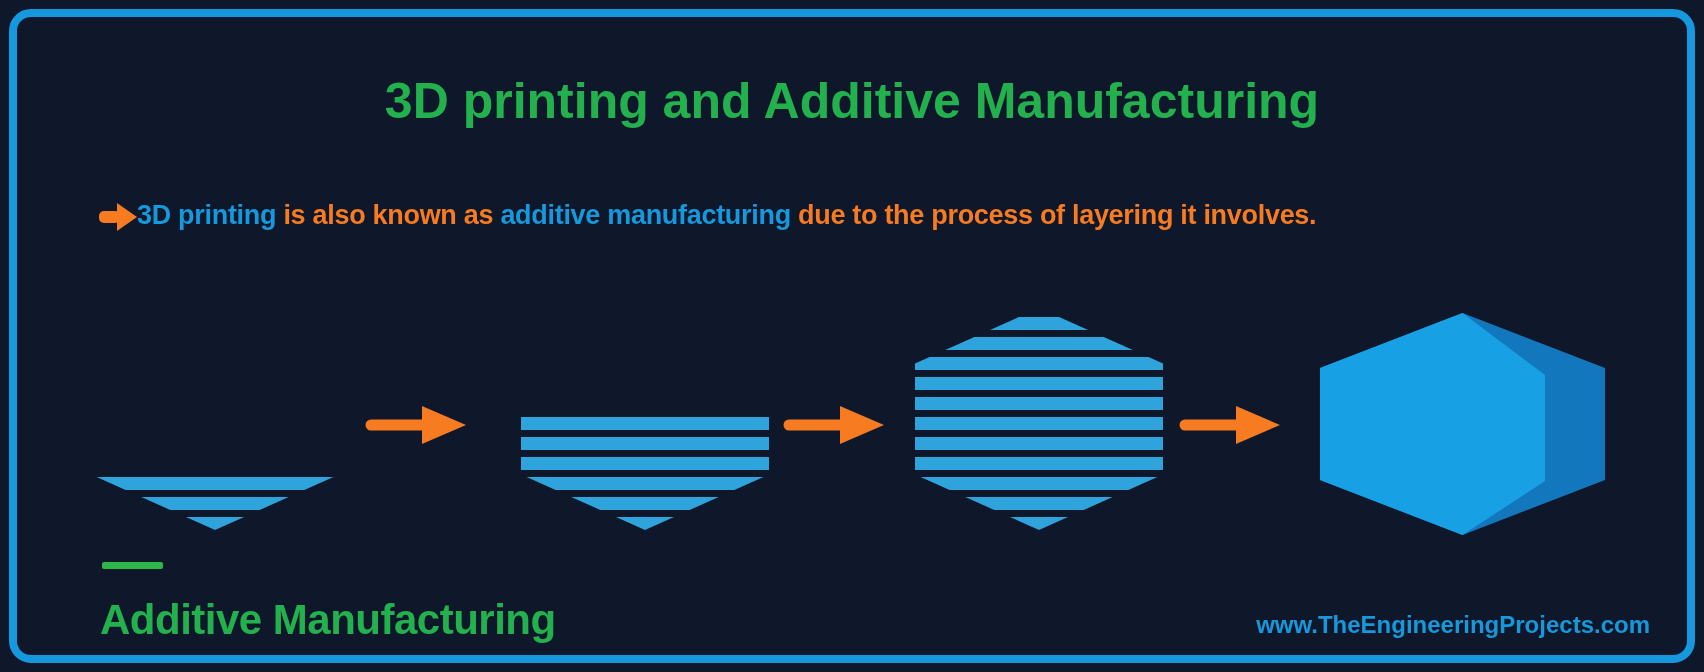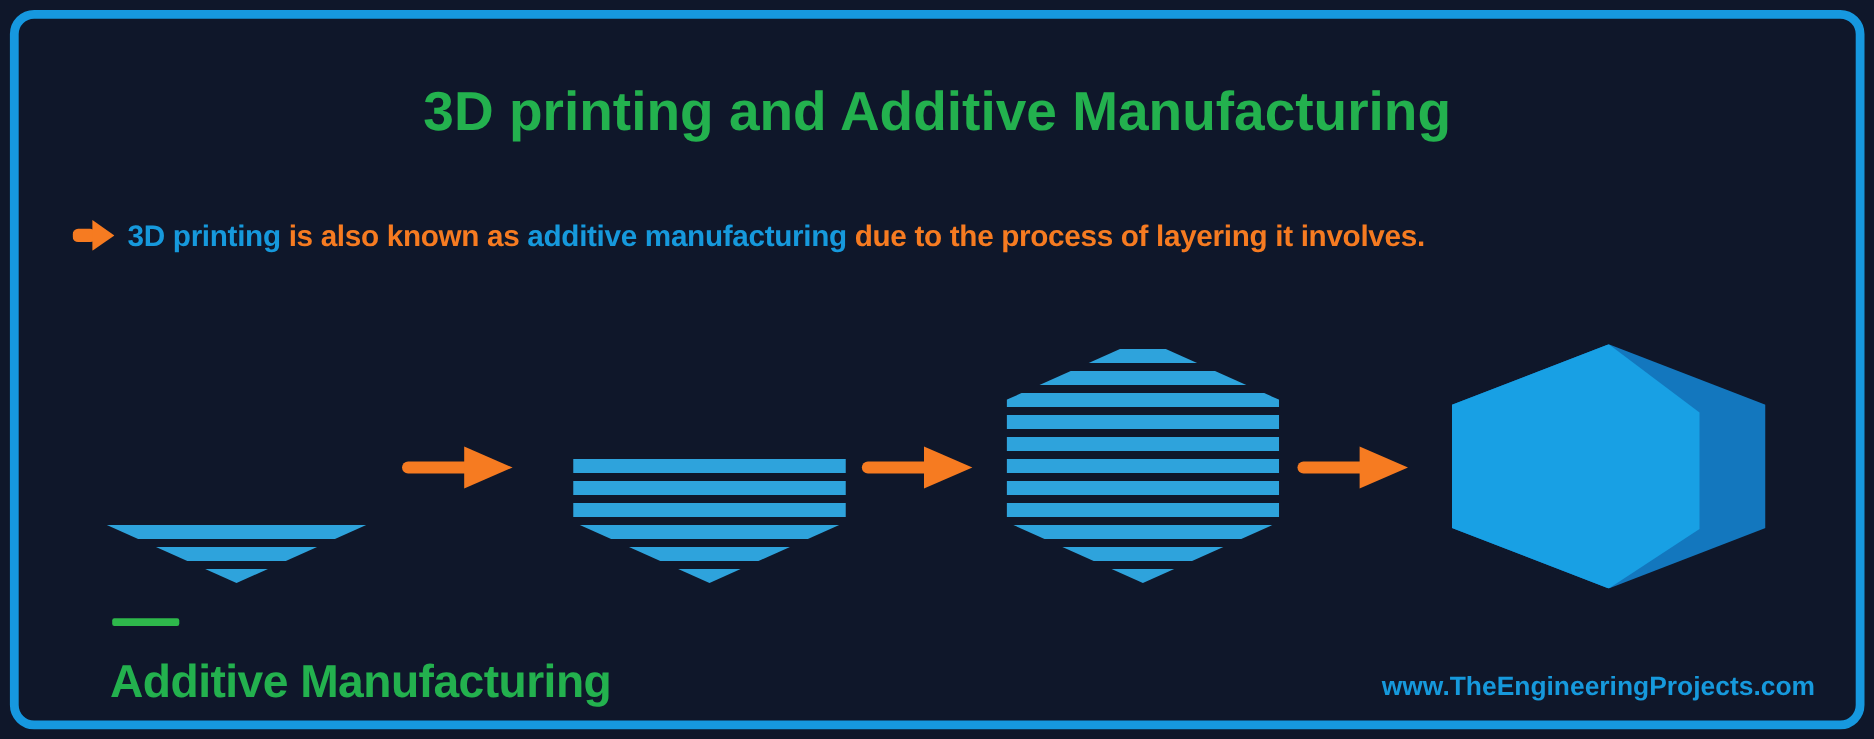--- a/index.html
+++ b/index.html
@@ -11,22 +11,22 @@
     position:absolute; inset:9px;
     border:8px solid var(--border);
     border-radius:22px;
   }
   .title {
     position:absolute; left:0; right:0; top:72px;
     text-align:center; font-size:50px; font-weight:bold;
     color:var(--green); white-space:nowrap;
   }
   .subtitle {
-    position:absolute; left:66px; top:200px;
-    display:flex; align-items:flex-start; gap:12px;
+    position:absolute; left:99px; top:200px;
+    display:flex; align-items:flex-end; gap:0;
   }
   .subtitle-text {
     font-size:27px; font-weight:bold; white-space:nowrap; letter-spacing:-0.3px;
   }
   .bullet-icon { width:38px; height:28px; flex:0 0 auto; }
   .bullet-icon .fill { fill:var(--orange); }
 
   .hex {
     position:absolute; top:308px; width:248px; height:222px;
     clip-path:polygon(50% 0%, 100% 25%, 100% 75%, 50% 100%, 0% 75%, 0% 25%);

